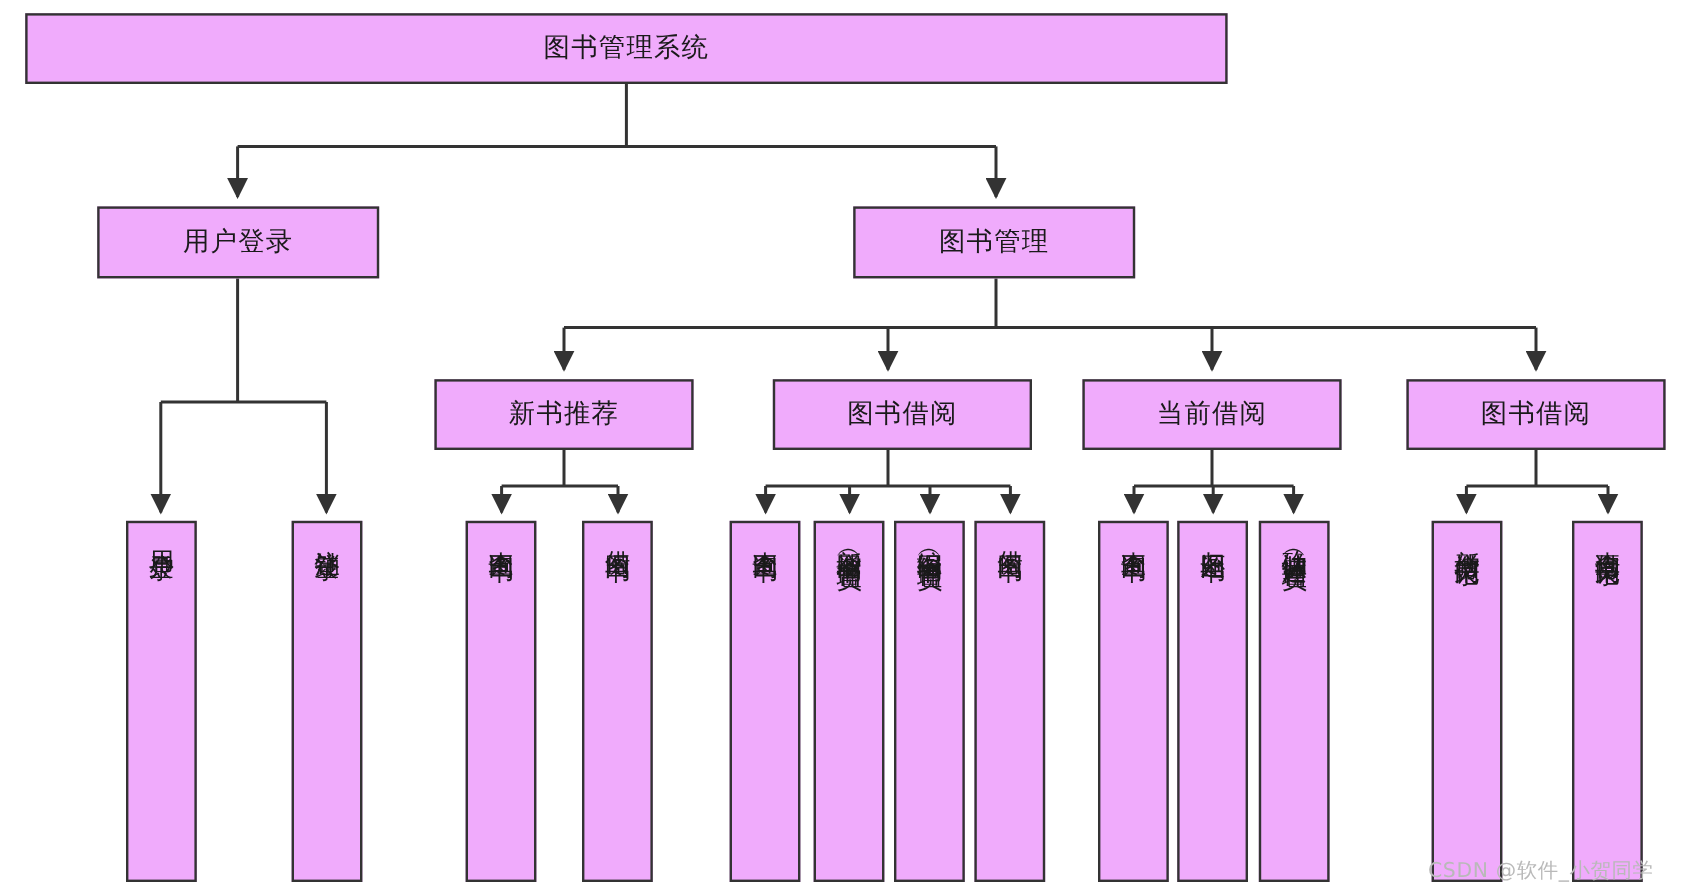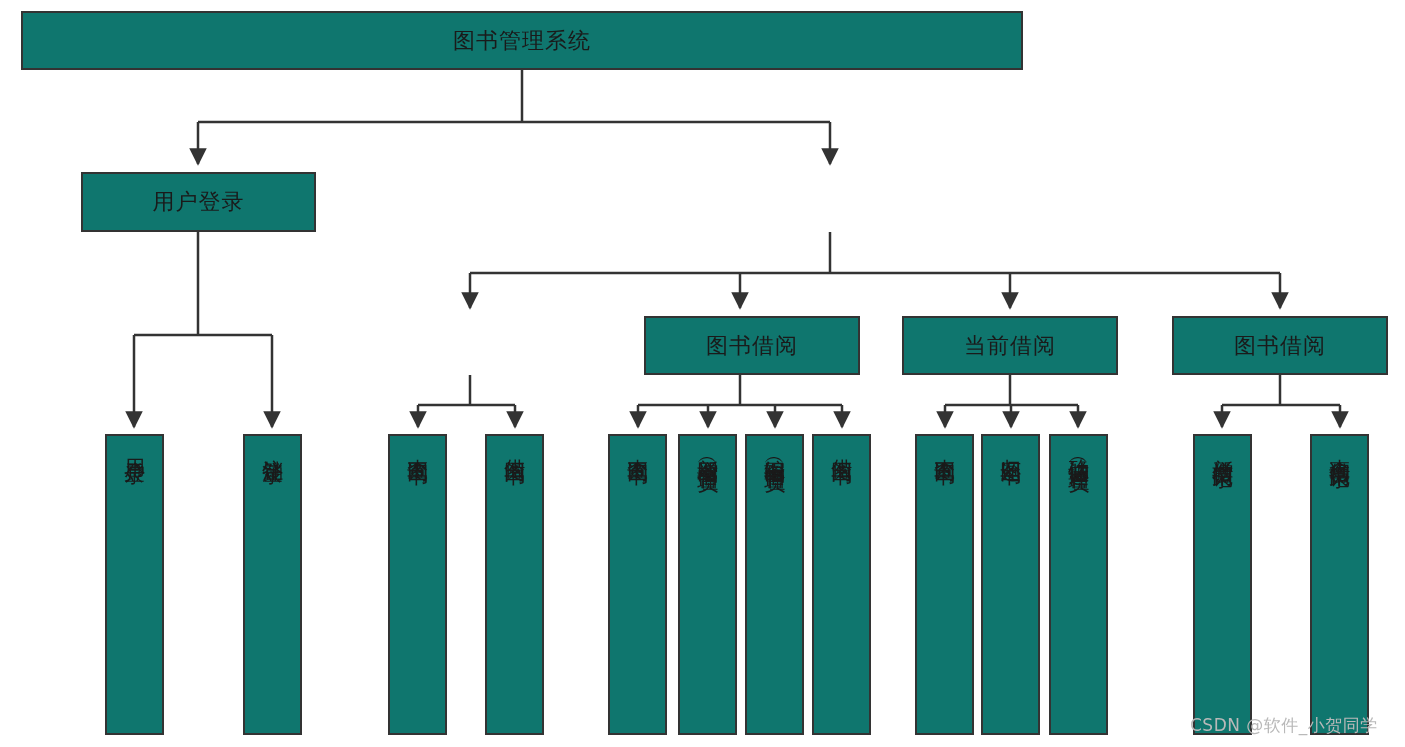--- a/index.html
+++ b/index.html
@@ -23,21 +23,21 @@
     left: 0;
     top: 0;
     width: 1405px;
     height: 747px;
     pointer-events: none;
   }
   .node {
     position: absolute;
     box-sizing: border-box;
     border: 2.5px solid #333333;
-    background: #0f766e;
+    background: #f0abfc;
     display: flex;
     align-items: center;
     justify-content: center;
     color: #1a1a1a;
   }
   .node .label {
     font-size: 22px;
     line-height: 1.15;
     letter-spacing: 1px;
     white-space: nowrap;
@@ -122,21 +122,27 @@
     </g>
   </svg>
 
   <div class="node" style="left:21px; top:11px; width:1002px; height:59px;">
     <span class="label">图书管理系统</span>
   </div>
 
   <div class="node" style="left:81px; top:172px; width:235px; height:60px;">
     <span class="label">用户登录</span>
   </div>
+  <div class="node" style="left:711px; top:172px; width:235px; height:60px;">
+    <span class="label">图书管理</span>
+  </div>
 
+  <div class="node" style="left:362px; top:316px; width:216px; height:59px;">
+    <span class="label">新书推荐</span>
+  </div>
   <div class="node" style="left:632px; top:316px; width:216px; height:59px;margin-left:12px;">
     <span class="label">图书借阅</span>
   </div>
   <div class="node" style="left:902px; top:316px; width:216px; height:59px;">
     <span class="label">当前借阅</span>
   </div>
   <div class="node" style="left:1172px; top:316px; width:216px; height:59px;">
     <span class="label">图书借阅</span>
   </div>
 

